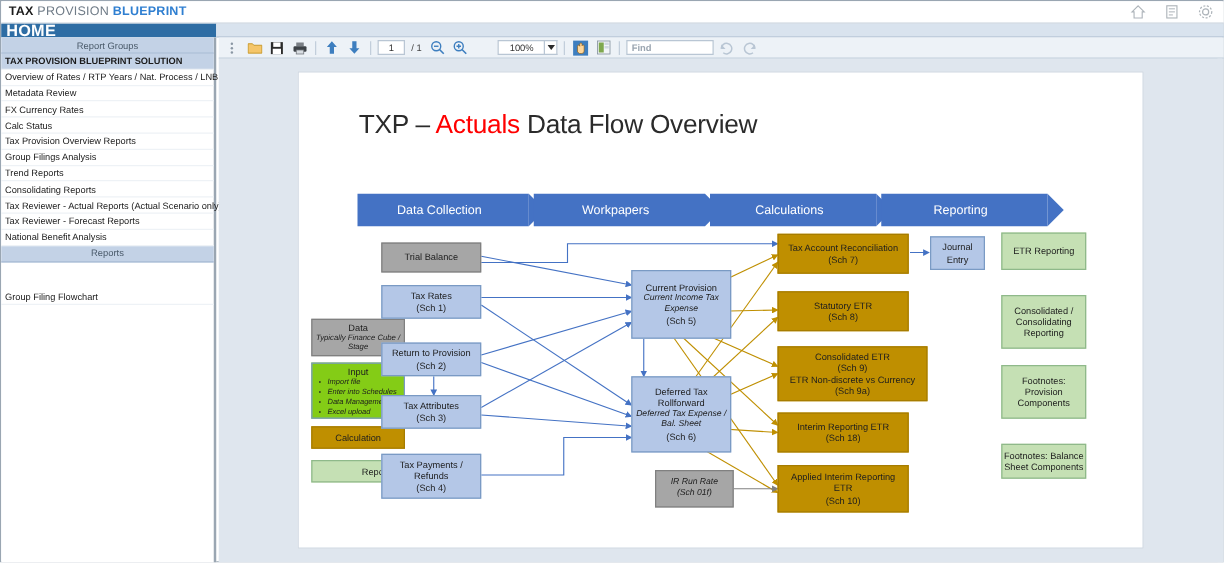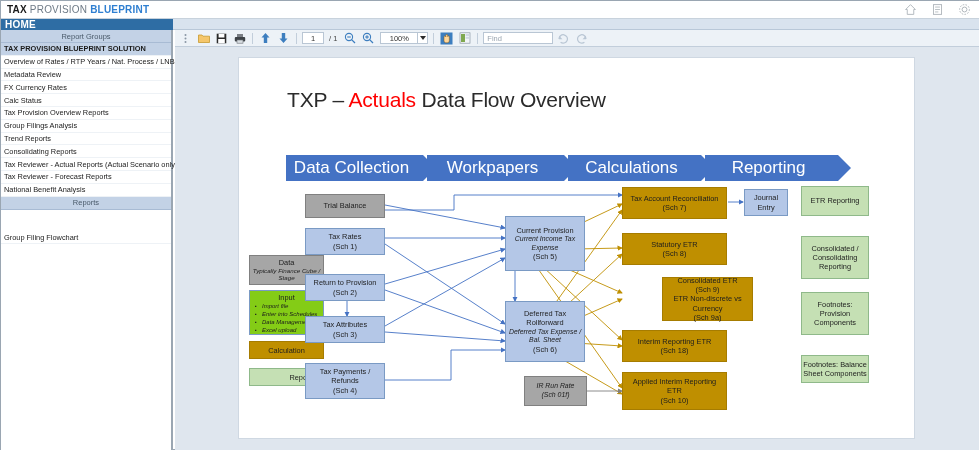--- a/index.html
+++ b/index.html
@@ -23,21 +23,21 @@
   #titlebar .brand .b1 { color:#1a1a1a; font-weight:bold; }
   #titlebar .brand .b2 { color:#6f7b87; }
   #titlebar .brand .b3 { color:#2f7fd1; font-weight:bold; }
   #titlebar .tb-spacer { flex:1; }
   #titlebar .tb-icons { display:flex; align-items:center; gap:14px; padding-right:9px; }
   .ticon { width:13px; height:13px; display:block; opacity:.62; }
 
   
   #homebar {
     position:absolute; left:0; top:18px; width:172px; height:11px;
-    background:#2e6da4; color:#fff; font-size:10px; font-weight:bold;
+    background:#2e6da4; color:#fff; font-size:13px; font-weight:bold;
     display:flex; align-items:center; padding-left:4px; letter-spacing:.2px;
   }
   #homebar-rest {
     position:absolute; left:172px; top:18px; width:807px; height:11px;
     background:#d9e3ee; border-bottom:1px solid #b9c8d8;
   }
 
   
   #sidebar {
     position:absolute; left:0; top:29px; width:172px; height:420px;
@@ -74,21 +74,21 @@
   .zoombox {
     width:38px; height:12px; background:#fff; border:1px solid #b9c6d4;
     font-size:7.5px; color:#333; line-height:11px; text-align:center;
   }
   .zoomarrow {
     width:10px; height:12px; background:#fff; border:1px solid #b9c6d4; border-left:none;
     display:flex; align-items:center; justify-content:center;
   }
   .findbox {
     width:70px; height:12px; background:#fff; border:1px solid #b9c6d4;
-    font-size:7.5px; color:#9aa5b0; line-height:11px; padding-left:3px;
+    font-size:7.5px; color:#9aa5b0; line-height:11px; padding-left:3px;font-weight:bold;
   }
 
   
   #viewport {
     position:absolute; left:174px; top:46px; width:805px; height:403px;
     background:#dfe6ee; overflow:hidden;
   }
   #page {
     position:absolute; left:63px; top:10px; width:677px; height:382px;
     background:#ffffff; border:1px solid #cfd8e2;
@@ -103,21 +103,21 @@
     position:absolute; left:48px; top:30px; font-size:21px; color:#2b2b2b;
     font-weight:normal; letter-spacing:-.2px; white-space:nowrap;
   }
   #slide-title .hl { color:#ff0000; }
 
   
   .chev-row { position:absolute; left:47px; top:97px; height:26px; display:flex; }
   .chev {
     position:relative; height:26px; background:#4472c4; color:#ffffff;
     display:flex; align-items:center; justify-content:center;
-    font-size:17px; padding:0 10px 0 4px; margin-right:4px;
+    font-size:10px; padding:0 10px 0 4px; margin-right:4px;
   }
   .chev::after {
     content:""; position:absolute; left:100%; top:0;
     border-left:13px solid #4472c4;
     border-top:13px solid transparent; border-bottom:13px solid transparent;
   }
 
   
   .node {
     position:absolute; display:flex; flex-direction:column;
@@ -284,21 +284,21 @@
         </svg>
     </div>
     <div class="tbtn">
       <svg width="12" height="12" viewBox="0 0 12 12">
           <circle cx="5" cy="5" r="3.6" fill="none" stroke="#3d7ebf" stroke-width="1.1"></circle>
           <line x1="7.6" y1="7.6" x2="11" y2="11" stroke="#3d7ebf" stroke-width="1.3"></line>
           <line x1="3.2" y1="5" x2="6.8" y2="5" stroke="#3d7ebf" stroke-width="1.1"></line>
           <line x1="5" y1="3.2" x2="5" y2="6.8" stroke="#3d7ebf" stroke-width="1.1"></line>
         </svg>
     </div>
-    <div style="display:flex;align-items:center;margin-left:2px;">
+    <div style="display:flex;align-items:center;margin-left:20px;">
       <div class="zoombox">100%</div>
       <div class="zoomarrow">
         <svg width="6" height="4" viewBox="0 0 6 4">
             <path d="M0 0 L6 0 L3 4 Z" fill="#2b2b2b"></path>
           </svg>
       </div>
     </div>
     <div class="tsep"></div>
     <div class="tbtn">
       <svg width="13" height="13" viewBox="0 0 13 13">
@@ -479,21 +479,21 @@
       </div>
 
       <div class="node gold" style="left:383px; top:129px; width:105px; height:32px;">
         <span class="ln">Tax Account Reconciliation</span>
         <span class="ln">(Sch 7)</span>
       </div>
       <div class="node gold" style="left:383px; top:175px; width:105px; height:32px;text-align:right;">
         <span class="ln">Statutory ETR</span>
         <span class="ln">(Sch 8)</span>
       </div>
-      <div class="node gold" style="left:383px; top:219px; width:91px; height:44px;margin-left:40px;">
+      <div class="node gold" style="left:383px; top:219px; width:120px; height:44px;">
         <span class="ln">Consolidated ETR</span>
         <span class="ln">(Sch 9)</span>
         <span class="ln">ETR Non-discrete vs Currency</span>
         <span class="ln">(Sch 9a)</span>
       </div>
       <div class="node gold" style="left:383px; top:272px; width:105px; height:32px;">
         <span class="ln">Interim Reporting ETR</span>
         <span class="ln">(Sch 18)</span>
       </div>
       <div class="node gold" style="left:383px; top:314px; width:105px; height:38px;">

